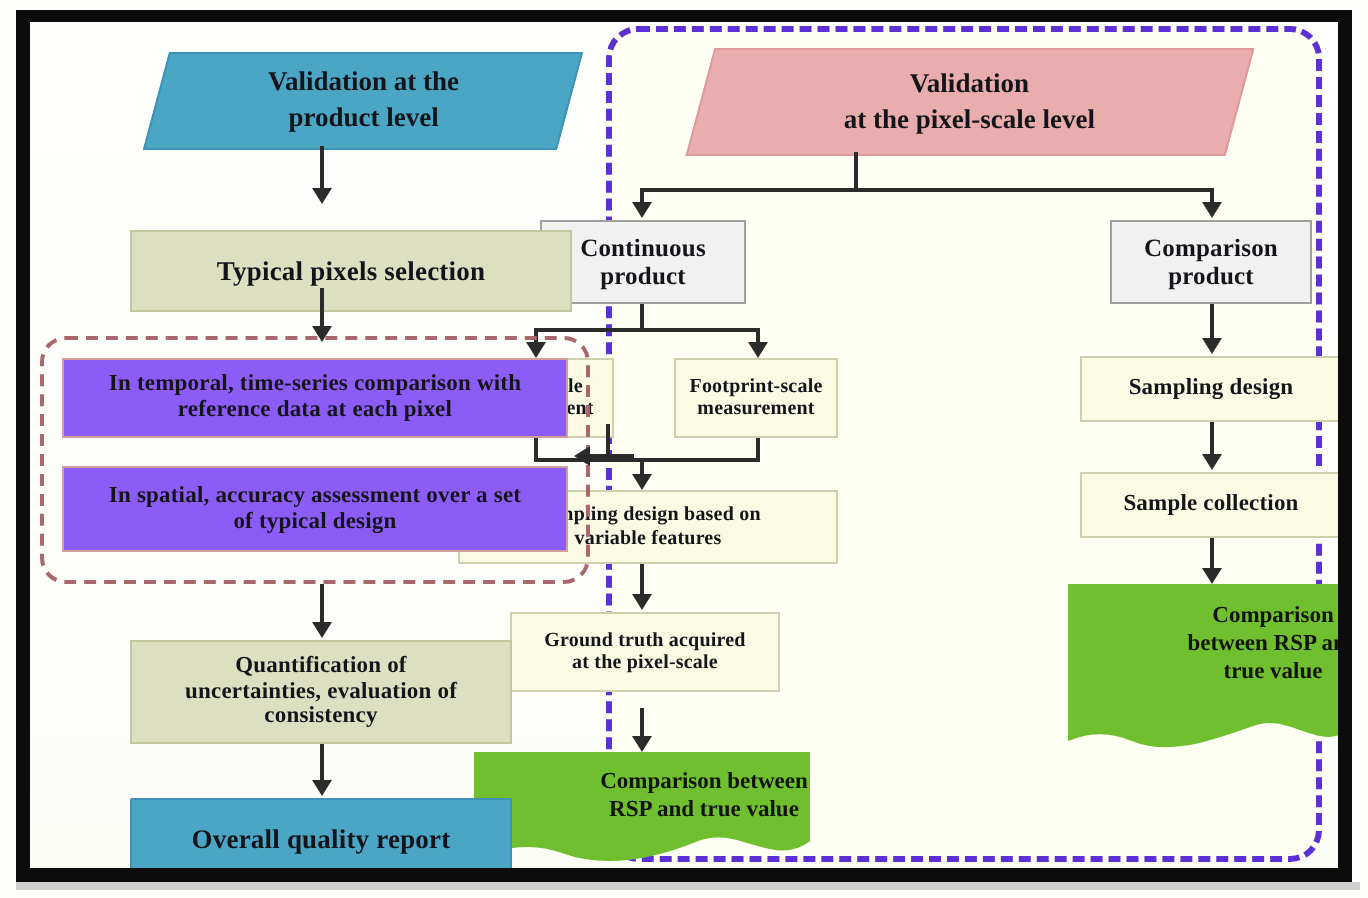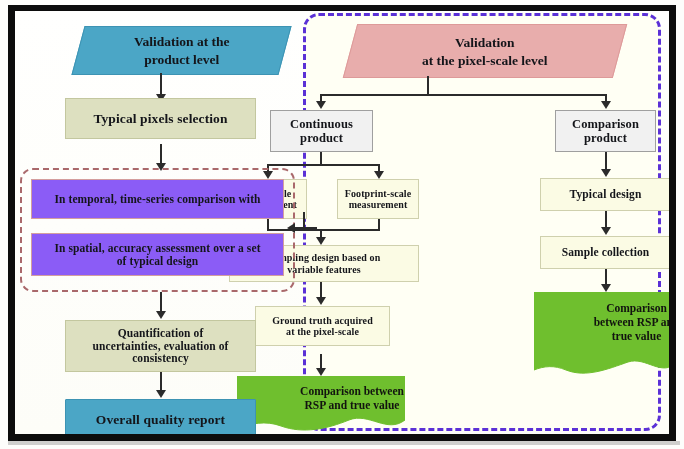--- a/index.html
+++ b/index.html
@@ -166,21 +166,21 @@
       <div class="txt t11" style="top:9px;">
         <span>Comparison between</span><br>
         <span>RSP and  true value</span>
       </div>
     </div>
 
     <div class="vline" style="left:590px;top:141px;height:19px;"></div>
     <div class="arrow-down" style="left:586px;top:158px;"></div>
 
     <div class="node cream t11" style="left:525px;top:167px;width:131px;height:33px;">
-      <span>Typical design</span>
+      <span>Sampling design</span>
     </div>
 
     <div class="vline" style="left:590px;top:200px;height:18px;"></div>
     <div class="arrow-down" style="left:586px;top:216px;"></div>
 
     <div class="node cream t11" style="left:525px;top:225px;width:131px;height:33px;">
       <span>Sample collection</span>
     </div>
 
     <div class="vline" style="left:590px;top:258px;height:17px;"></div>
@@ -200,32 +200,33 @@
     <div class="para para-teal" style="left:63px;top:15px;width:205px;height:47px;">
       <span>
         <span class="t13">Validation at the</span><br>
         <span class="t13">product level</span>
       </span>
     </div>
 
     <div class="vline" style="left:145px;top:62px;height:23px;"></div>
     <div class="arrow-down" style="left:141px;top:83px;"></div>
 
-    <div class="node olive t13" style="left:50px;top:87px;width:191px;height:41px;">
+    <div class="node olive t13" style="left:50px;top:104px;width:221px;height:41px;">
       <span>Typical pixels selection</span>
     </div>
 
     <div class="vline" style="left:145px;top:133px;height:22px;"></div>
     <div class="arrow-down" style="left:141px;top:152px;"></div>
 
     <div class="dash-pink" style="left:5px;top:157px;width:275px;height:124px;"></div>
 
     <div class="node pinkbox t11" style="left:16px;top:168px;width:253px;height:40px;">
       <div>
         <span>In temporal, time-series comparison with</span><br>
+        <span>reference data at each pixel</span>
       </div>
     </div>
 
     <div class="node pinkbox t11" style="left:16px;top:222px;width:253px;height:43px;">
       <div>
         <span>In spatial, accuracy assessment over a set</span><br>
         <span>of typical design</span>
       </div>
     </div>
 

